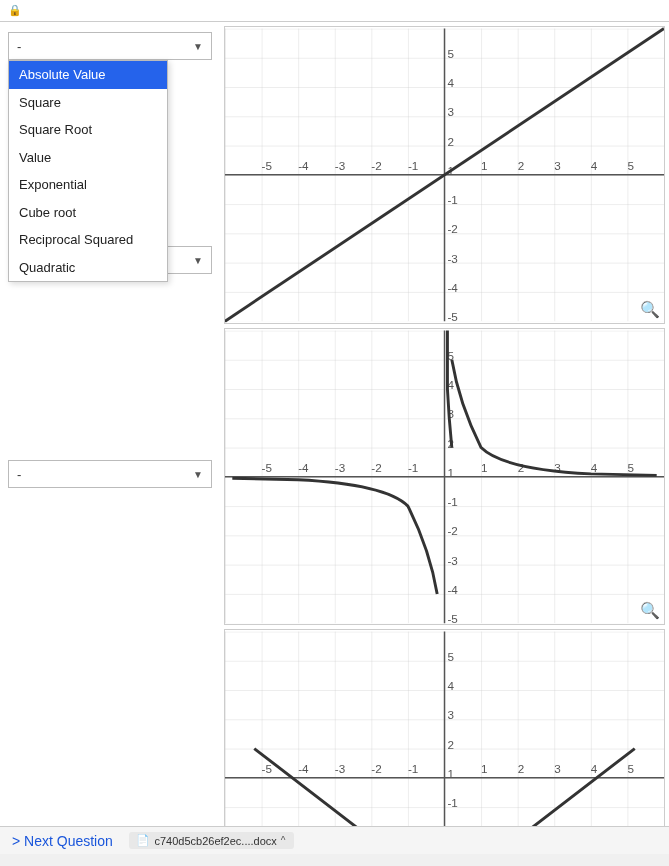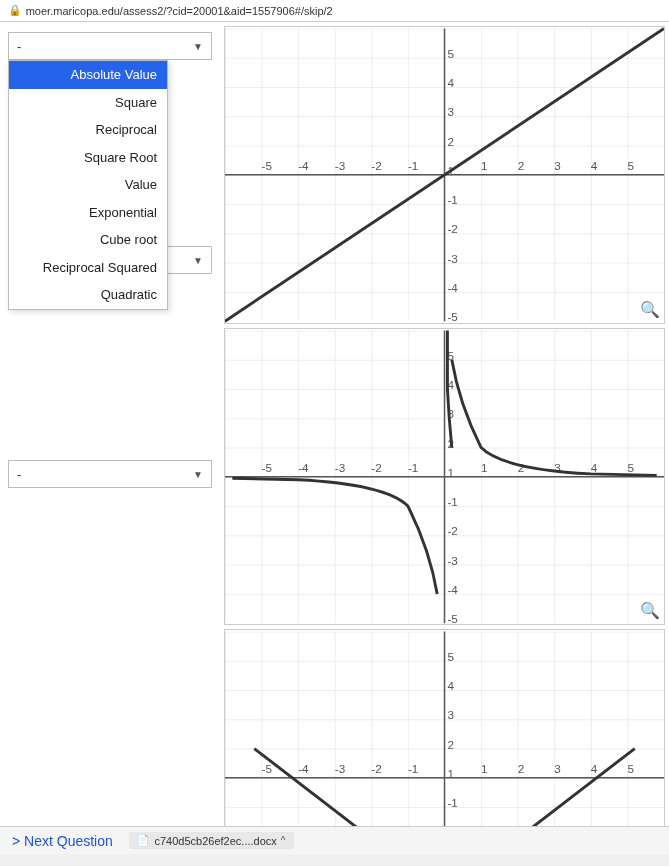--- a/index.html
+++ b/index.html
@@ -81,21 +81,20 @@
       z-index: 100;
       box-shadow: 2px 2px 6px rgba(0,0,0,0.15);
     }
 
     .dropdown-menu .menu-item {
       padding: 4px 10px;
       cursor: pointer;
       font-size: 13px;
       color: #222;
       line-height: 1.5;
-      text-align: right;
     }
     .dropdown-menu .menu-item.selected {
       background: #2563eb;
       color: #fff;
     }
 
     
     .right-panel {
       flex: 1;
       display: flex;
@@ -165,36 +164,34 @@
       color: #555;
     }
     .axis-line { stroke: #555; stroke-width: 1; }
     .tick-text { font-size: 8px; fill: #555; }
   </style>
 </head>
 <body>
 
 <div class="url-bar">
   <span class="lock-icon">🔒</span>
-  <span>moer.maricopa.edu/assess2/?cid=20001&amp;aid=1557906#/skip/2</span>
 </div>
 
 <div class="main-content">
 
   <div class="left-panel">
 
     <div class="dropdown-container">
       <div class="dropdown-trigger">
         <span>-</span>
         <span class="chevron">▼</span>
       </div>
       <div class="dropdown-menu">
         <div class="menu-item selected">Absolute Value</div>
         <div class="menu-item">Square</div>
-        <div class="menu-item">Reciprocal</div>
         <div class="menu-item">Square Root</div>
         <div class="menu-item">Value</div>
         <div class="menu-item">Exponential</div>
         <div class="menu-item">Cube root</div>
         <div class="menu-item">Reciprocal Squared</div>
         <div class="menu-item">Quadratic</div>
       </div>
     </div>
 
     <div style="height: 170px;"></div>

